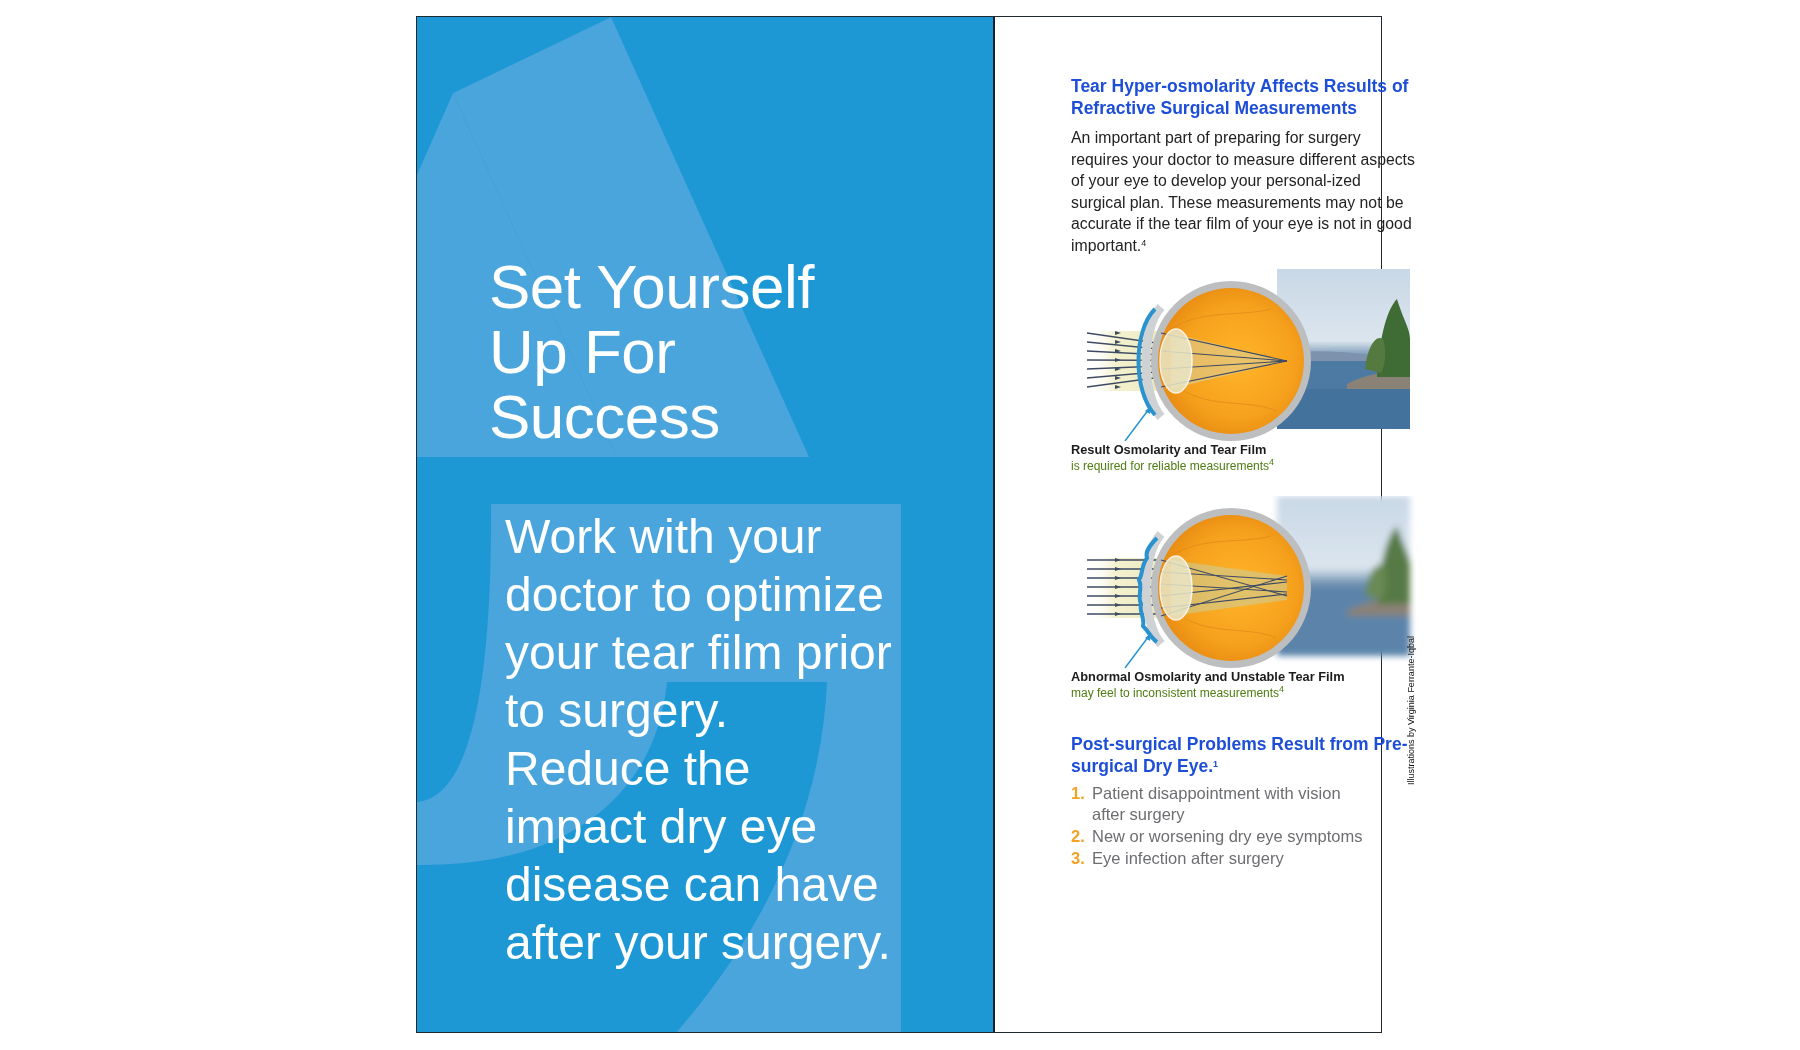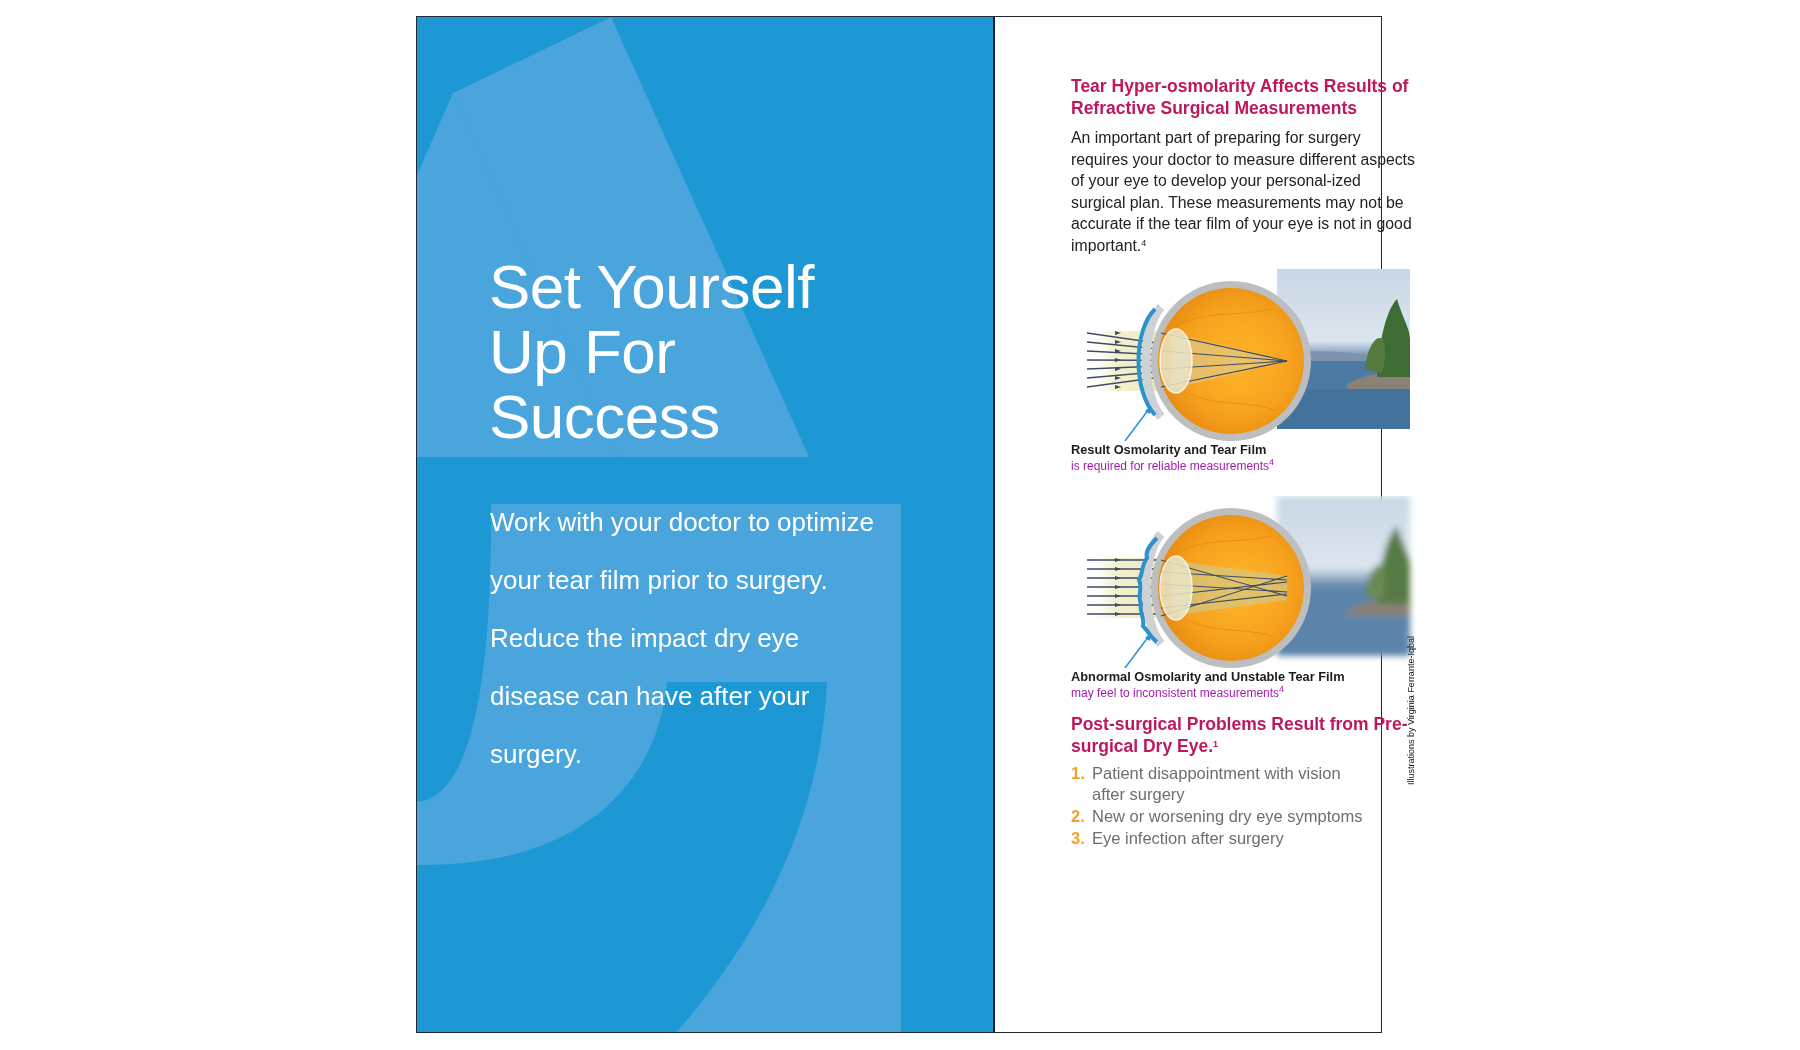--- a/index.html
+++ b/index.html
@@ -4,32 +4,32 @@
 <style>
   html, body { margin: 0; padding: 0; background: #ffffff; }
   body { width: 1800px; height: 1050px; position: relative; overflow: hidden; font-family: "Liberation Sans", sans-serif; }
 
   .spread { position: absolute; left: 416px; top: 16px; width: 966px; height: 1017px; border: 1.5px solid #1f2a33; box-sizing: border-box; display: flex; }
 
   
   .left { position: relative; width: 578px; height: 100%; background: #1d98d5; overflow: hidden; border-right: 2px solid #14202a; box-sizing: border-box; }
   .left svg.bg { position: absolute; left: 0; top: 0; }
   .left .title { position: absolute; left: 72px; top: 237px; color: #ffffff; font-size: 62px; line-height: 65px; font-weight: 400; letter-spacing: -0.5px; white-space: pre-line; margin: 0; }
-  .left .body { position: absolute; left: 72px; top: 475px; width: 400px; color: #ffffff; font-size: 26px; line-height: 58px; font-weight: 400; margin: 1px; }
+  .left .body { position: absolute; left: 72px; top: 475px; width: 400px; color: #ffffff; font-size: 48px; line-height: 58px; font-weight: 400; margin: 16px; }
 
   
   .right { position: relative; flex: 1; height: 100%; background: #ffffff; }
   .right .content { position: absolute; left: 76px; top: 58px; width: 345px; }
-  h2.sec { color: #be185d; font-weight: 700; font-size: 17.5px; line-height: 22px; margin: 0 0 8px 0; }
+  h2.sec { color: #1d4ed8; font-weight: 700; font-size: 17.5px; line-height: 22px; margin: 0 0 8px 0; }
   p.para { color: #222222; font-size: 15.8px; line-height: 21.6px; margin: 0 0 11px 0; }
   sup { font-size: 9px; vertical-align: 5px; line-height: 0; }
 
   .figure { position: relative; width: 345px; height: 172px; margin-top: 2px; }
   .caption-title { font-weight: 700; color: #1c1c1c; font-size: 12.8px; line-height: 17px; margin: 0; }
-  .caption-sub { color: #a21caf; font-size: 12px; line-height: 16px; margin: 0; }
+  .caption-sub { color: #4d7c0f; font-size: 12px; line-height: 16px; margin: 0; }
 
   .credit { position: absolute; left: 411px; top: 628px; width: 160px; height: 12px; transform-origin: 0 0; transform: rotate(-90deg) translate(-140px, 0); font-size: 9px; color: #111; white-space: nowrap; }
 
   ol.problems { list-style: none; padding: 0; margin: 6px 0 0 0; }
   ol.problems li { display: flex; color: #6d6e71; font-size: 16.5px; line-height: 21px; margin-bottom: 1px; }
   ol.problems .num { color: #f3a226; font-weight: 700; width: 21px; flex: none; }
 </style>
 </head>
 <body>
 
@@ -187,21 +187,21 @@
               <polygon points="44,107 50,109 44,111"></polygon>
             <polygon points="44,116 50,118 44,120"></polygon>
           </g>
           <line x1="54" y1="172" x2="78" y2="140" stroke="#2a93cf" stroke-width="1.5"></line>
           <polygon points="80,137 74,142 79,145" fill="#2a93cf"></polygon>
         </svg>
       </div>
       <p class="caption-title">Abnormal Osmolarity and Unstable Tear Film</p>
       <p class="caption-sub"><span>may feel to inconsistent measurements</span><sup>4</sup></p>
 
-      <h2 class="sec" style="margin-top:12px;margin-bottom:2px;"><span>Post-surgical Problems Result from Pre-surgical Dry Eye.</span><sup>1</sup></h2>
+      <h2 class="sec" style="margin-top:32px;margin-bottom:2px;"><span>Post-surgical Problems Result from Pre-surgical Dry Eye.</span><sup>1</sup></h2>
       <ol class="problems">
         <li>
             <span class="num">1.</span>
             <span style="width:270px">Patient disappointment with vision after surgery</span>
           </li>
         <li>
             <span class="num">2.</span>
             <span>New or worsening dry eye symptoms</span>
           </li>
         <li>

